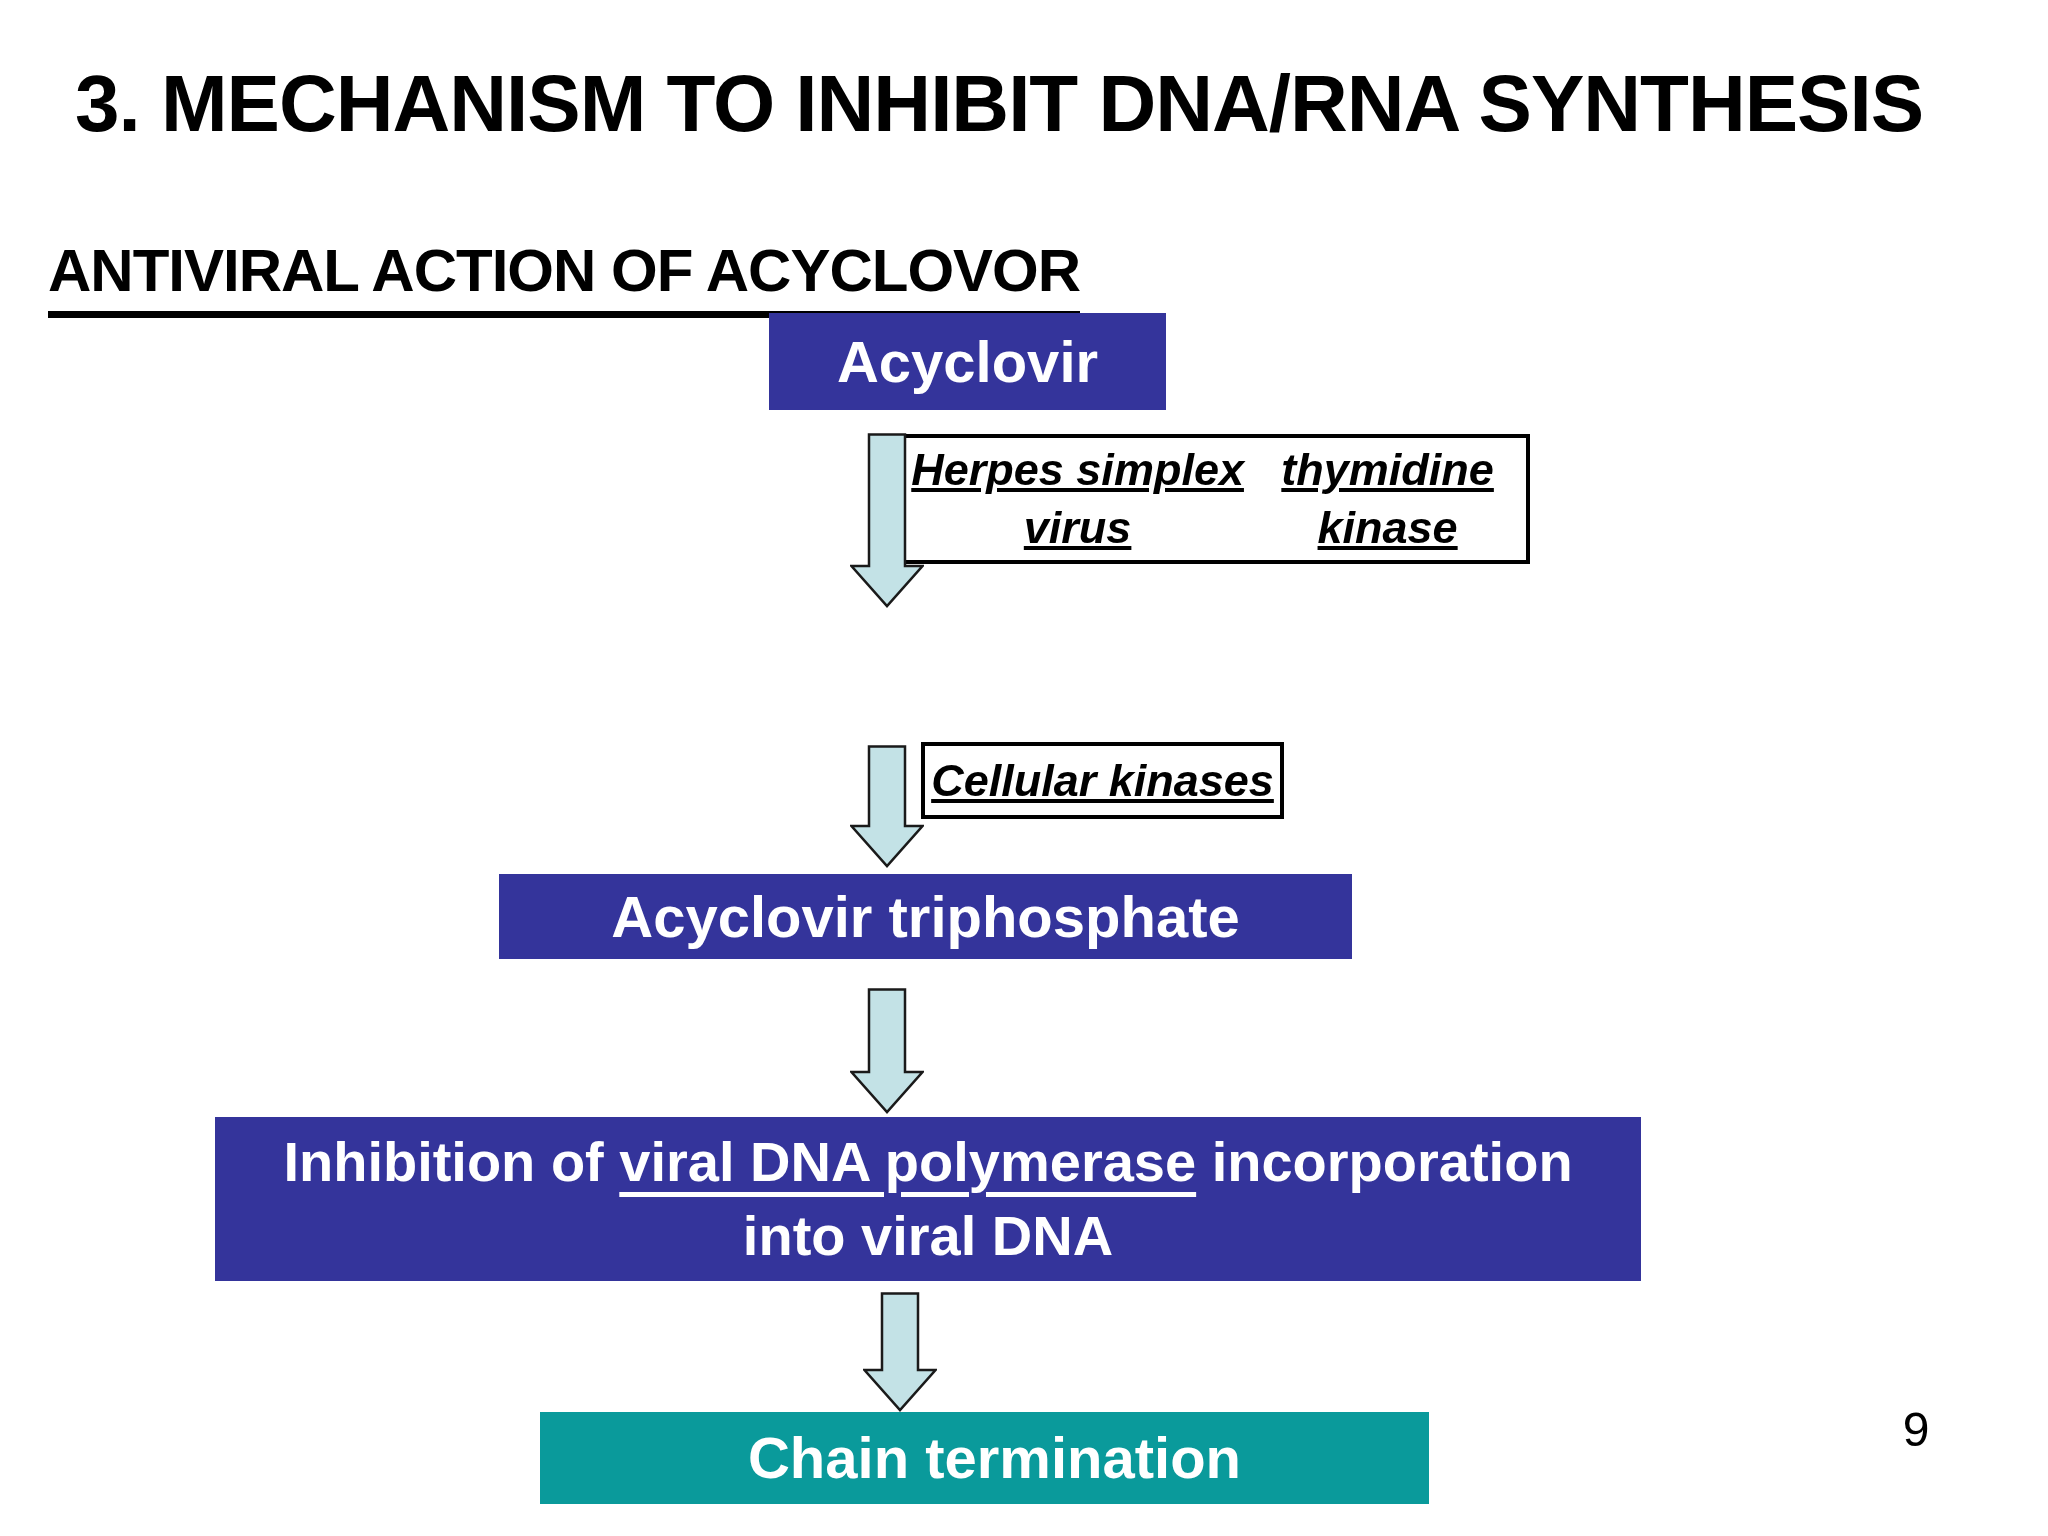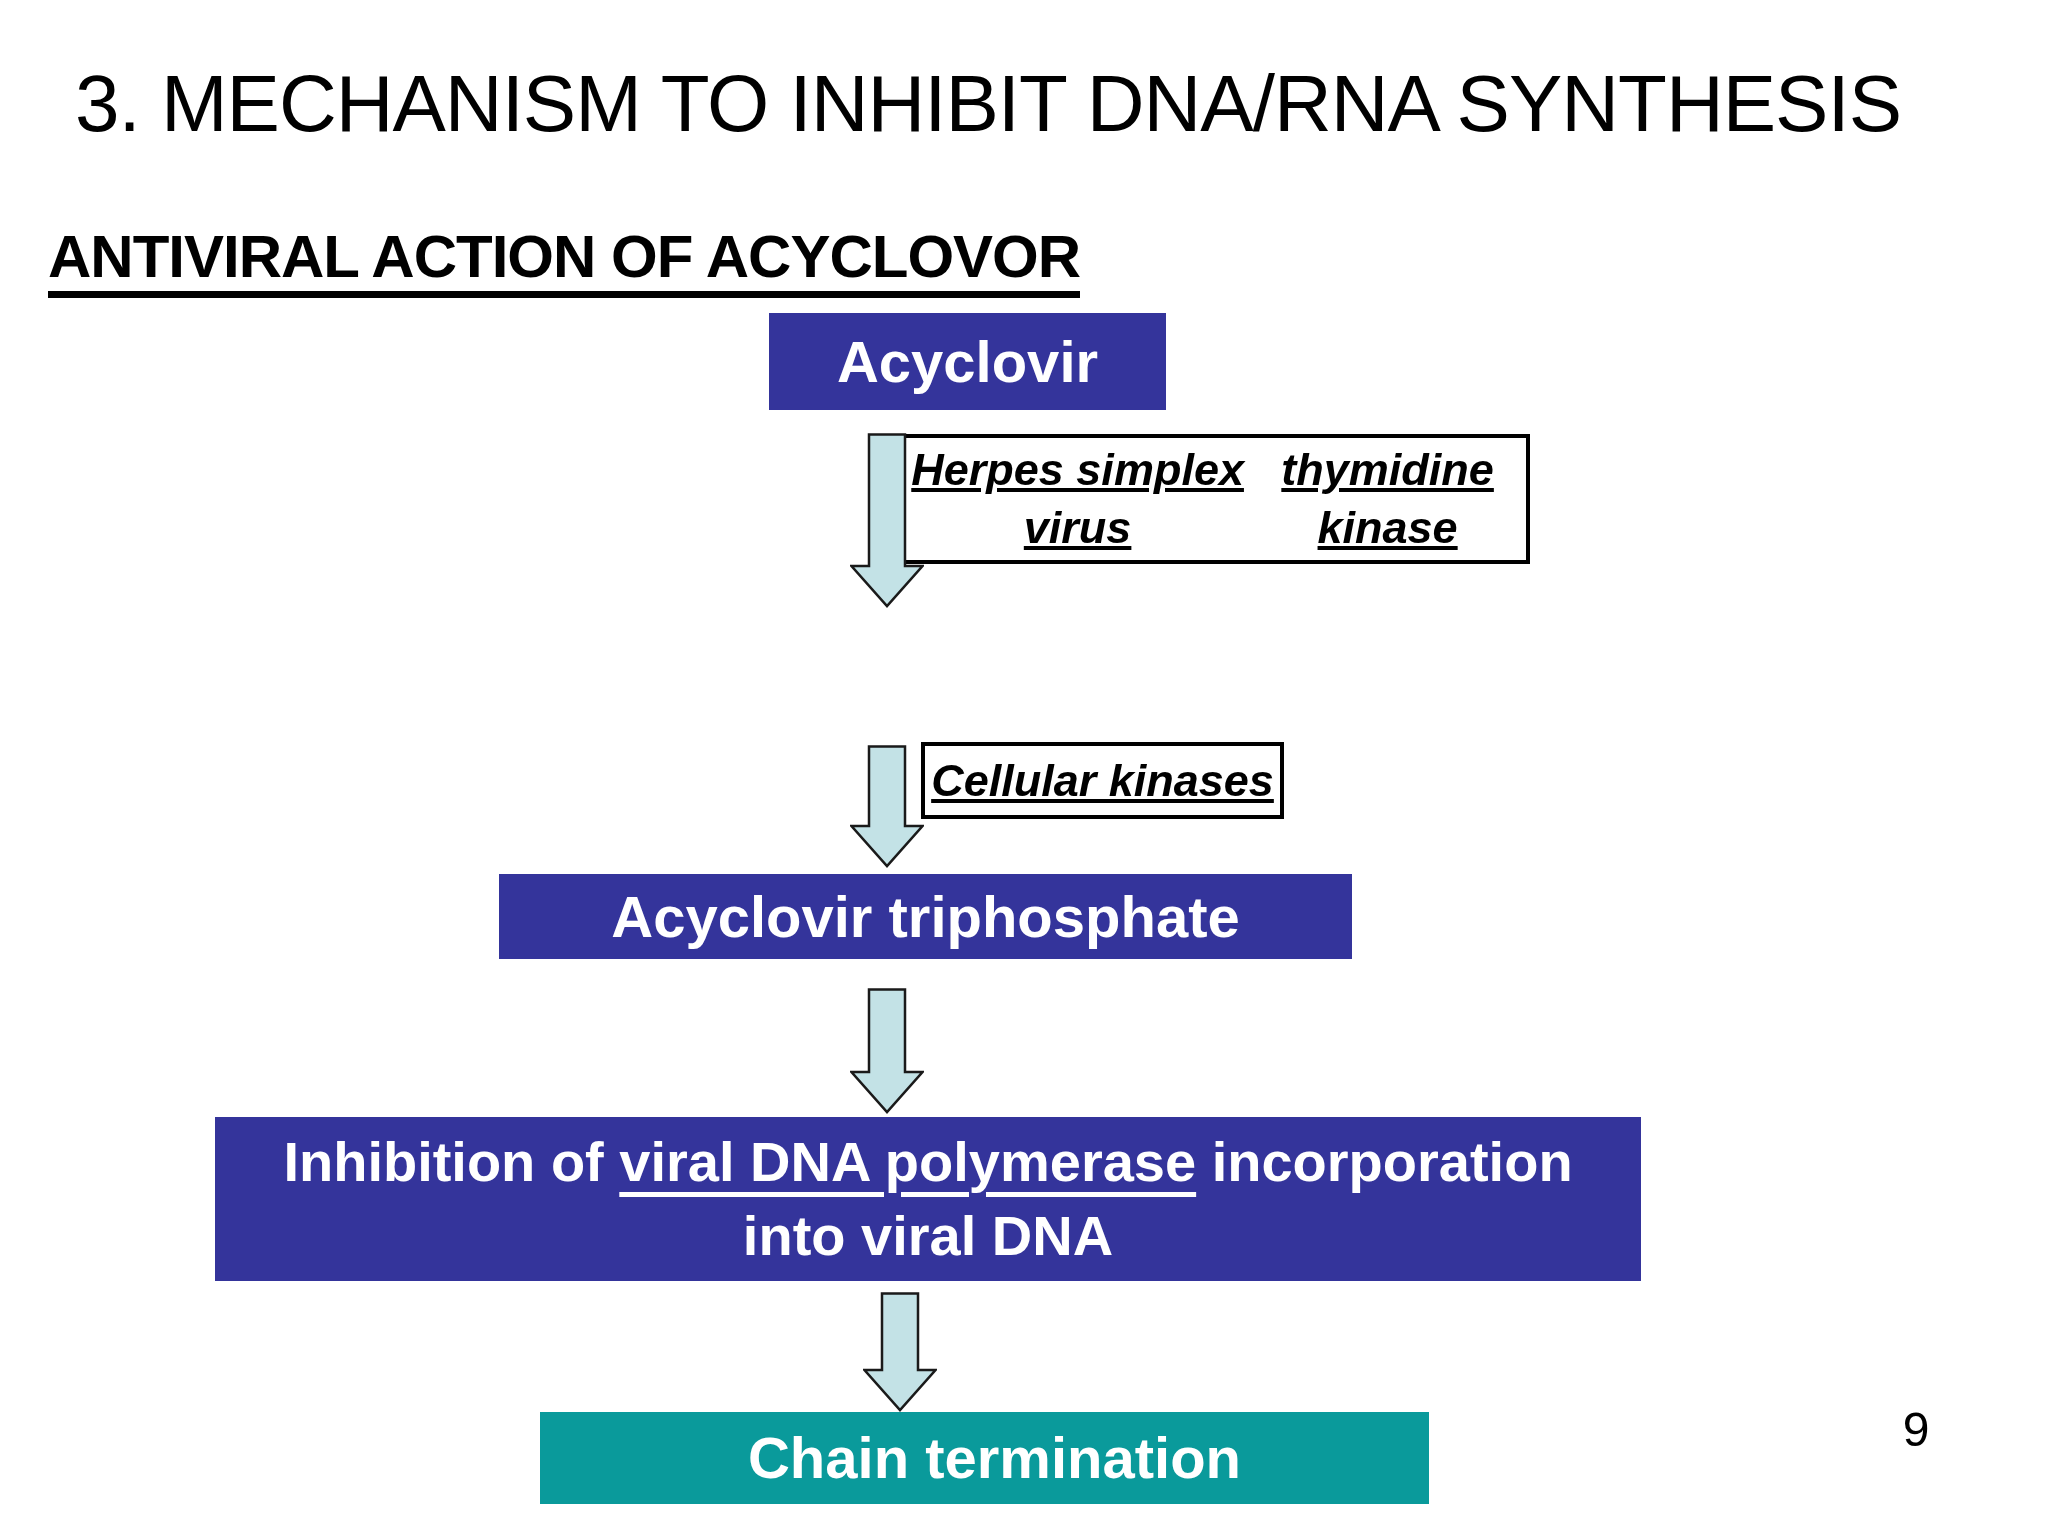--- a/index.html
+++ b/index.html
@@ -14,34 +14,35 @@
     background: var(--background, #fff);
     font-family: "Liberation Sans", sans-serif;
     overflow: hidden;
   }
   .title {
     position: absolute;
     left: 75px;
     top: 58px;
     width: 1930px;
     font-size: 80px;
-    font-weight: normal;
+    font-weight: bold;
     color: var(--text_black, #000);
     white-space: nowrap;
     letter-spacing: -1px;
   }
   .subtitle {
     position: absolute;
     left: 48px;
-    top: 222px;
+    top: 236px;
     font-size: 60px;
     font-weight: bold;
     letter-spacing: -1px;
     color: var(--text_black, #000);
     border-bottom: 7px solid var(--text_black, #000);
+    padding-bottom: 6px;
     white-space: nowrap;
   }
   .node {
     position: absolute;
     display: flex;
     align-items: center;
     justify-content: center;
     text-align: center;
     color: var(--node_text, #fff);
     font-weight: bold;

